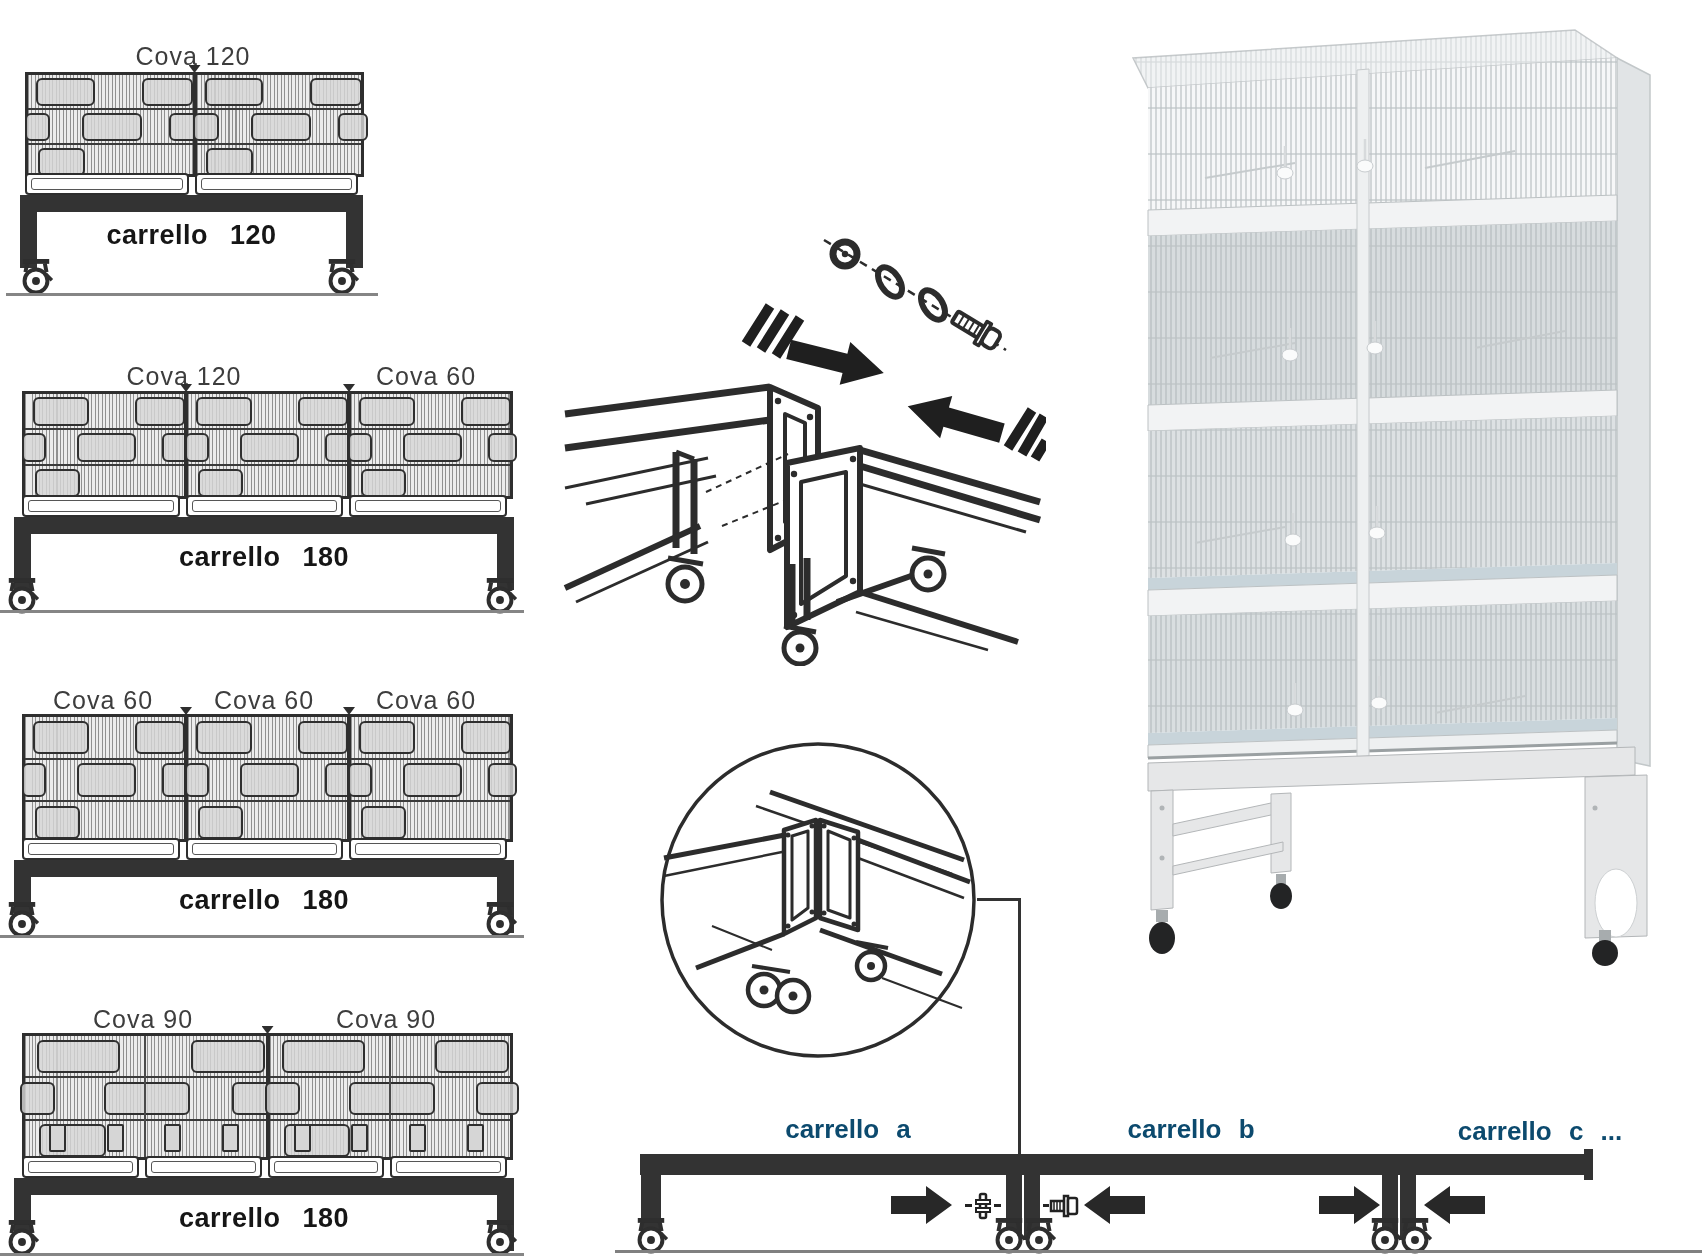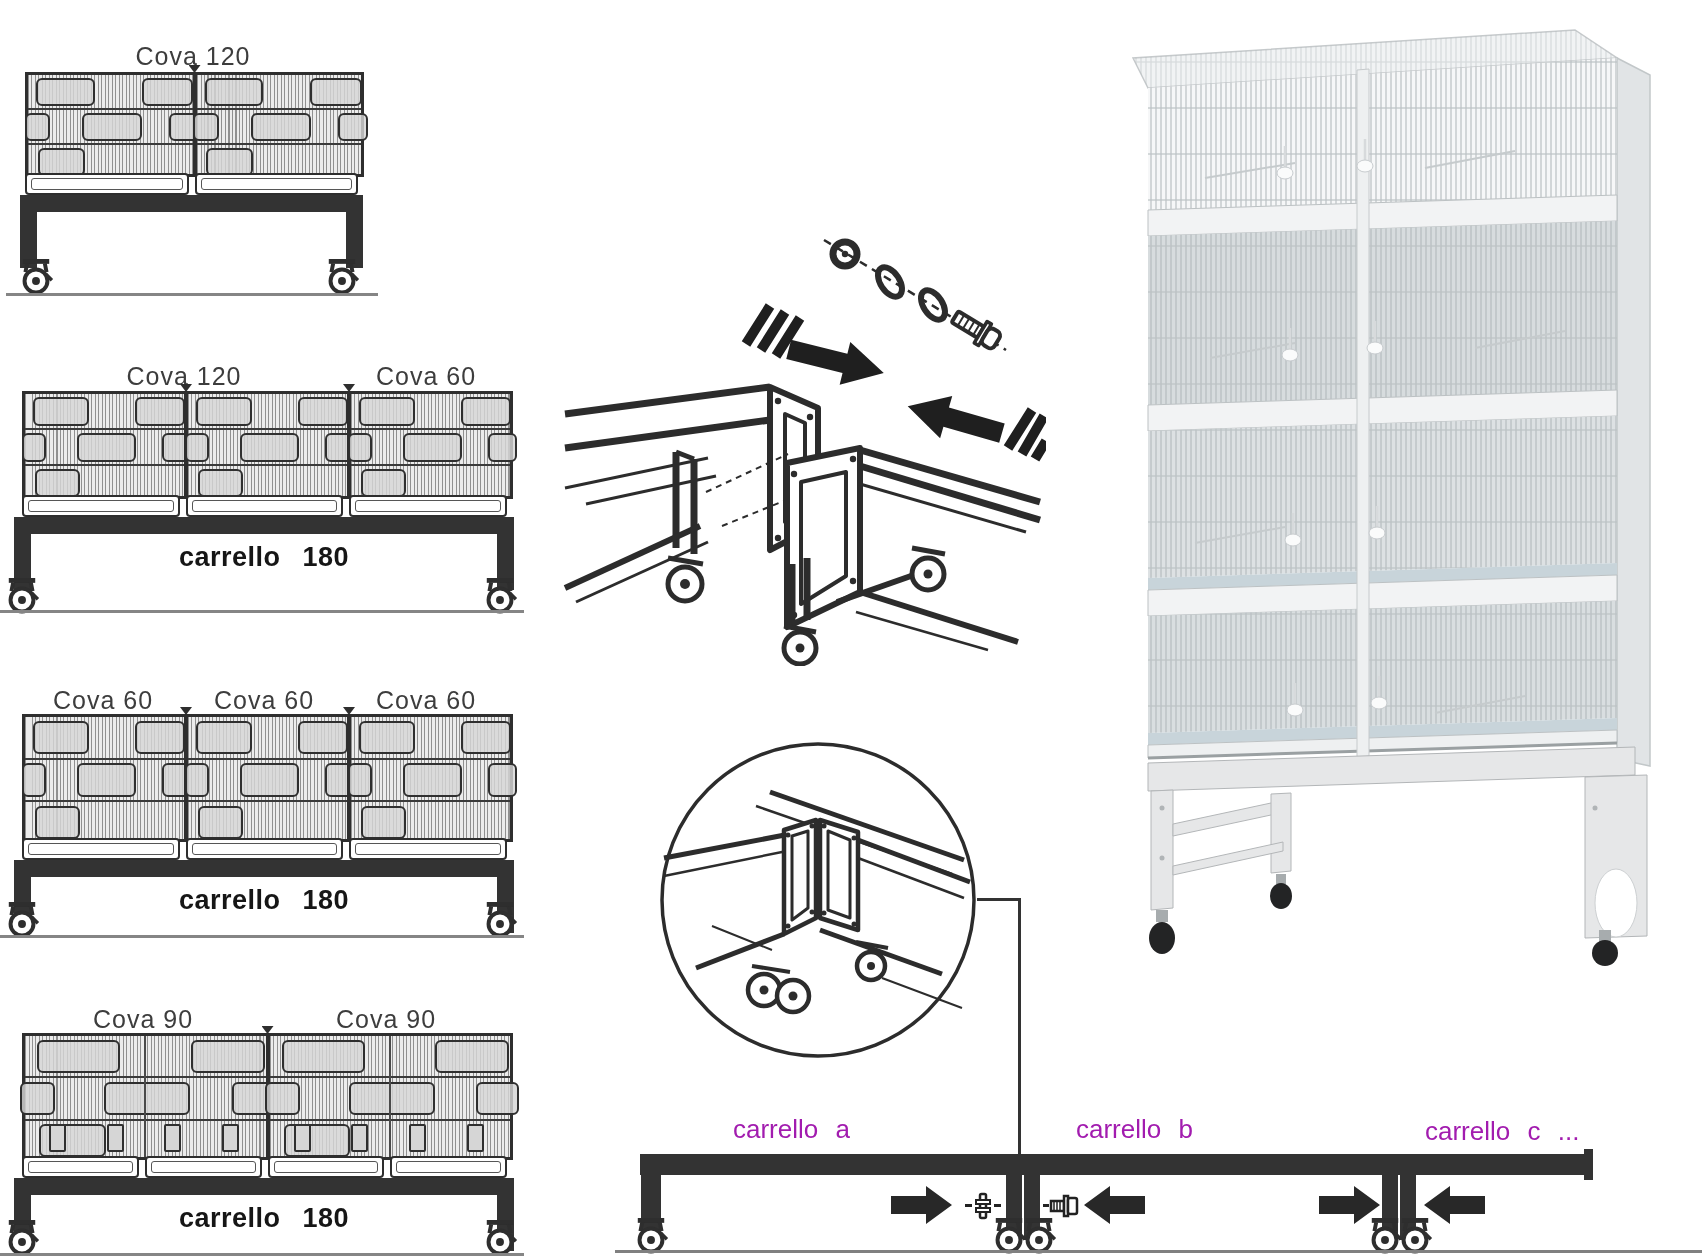--- a/index.html
+++ b/index.html
@@ -32,22 +32,22 @@
   .cart-bar{position:absolute;top:0;left:0;right:0;height:17px;background:#333;}
   .cart-leg{position:absolute;top:16px;width:17px;height:57px;background:#333;}
   .cart-leg.l{left:0}.cart-leg.r{right:0}
   .cart-label{position:absolute;top:25px;left:0;right:0;text-align:center;font-size:27px;
               font-weight:bold;color:#161616;letter-spacing:.5px;word-spacing:14px;white-space:nowrap;}
   .groundline{position:absolute;height:3px;background:#858585;}
   .caster{position:absolute;width:40px;height:37px;}
 
   
   #bottom-diagram .bar{position:absolute;background:#333;}
-  #bottom-diagram .blabel{position:absolute;font-size:26px;font-weight:normal;
-                          color:#a21caf;word-spacing:10px;white-space:nowrap;}
+  #bottom-diagram .blabel{position:absolute;text-align:center;font-size:26px;font-weight:bold;
+                          color:#0c4a6e;word-spacing:10px;white-space:nowrap;}
   
   .callout{position:absolute;background:#333;}
 
   
   svg{display:block;}
 </style>
 </head>
 <body>
 
 <div id="canvas">
@@ -103,20 +103,21 @@
         </div>
     </div>
     <div class="trays" style="left:7px;top:131px;width:333px;height:22px">
       <div class="tray"></div>
       <div class="tray"></div>
     </div>
     <div class="cart" style="left:2px;top:153px;width:343px;height:74px">
       <div class="cart-bar"></div>
       <div class="cart-leg l"></div>
       <div class="cart-leg r"></div>
+      <div class="cart-label">carrello 120</div>
     </div>
     <svg class="caster" style="left:-2px;top:217px" viewBox="0 0 44 42">
         <use href="#caster-g"></use>
       </svg>
     <svg class="caster" style="left:304px;top:217px" viewBox="0 0 44 42">
         <use href="#caster-g"></use>
       </svg>
     <div class="groundline" style="left:-12px;top:251px;width:372px"></div>
   </div>
 

